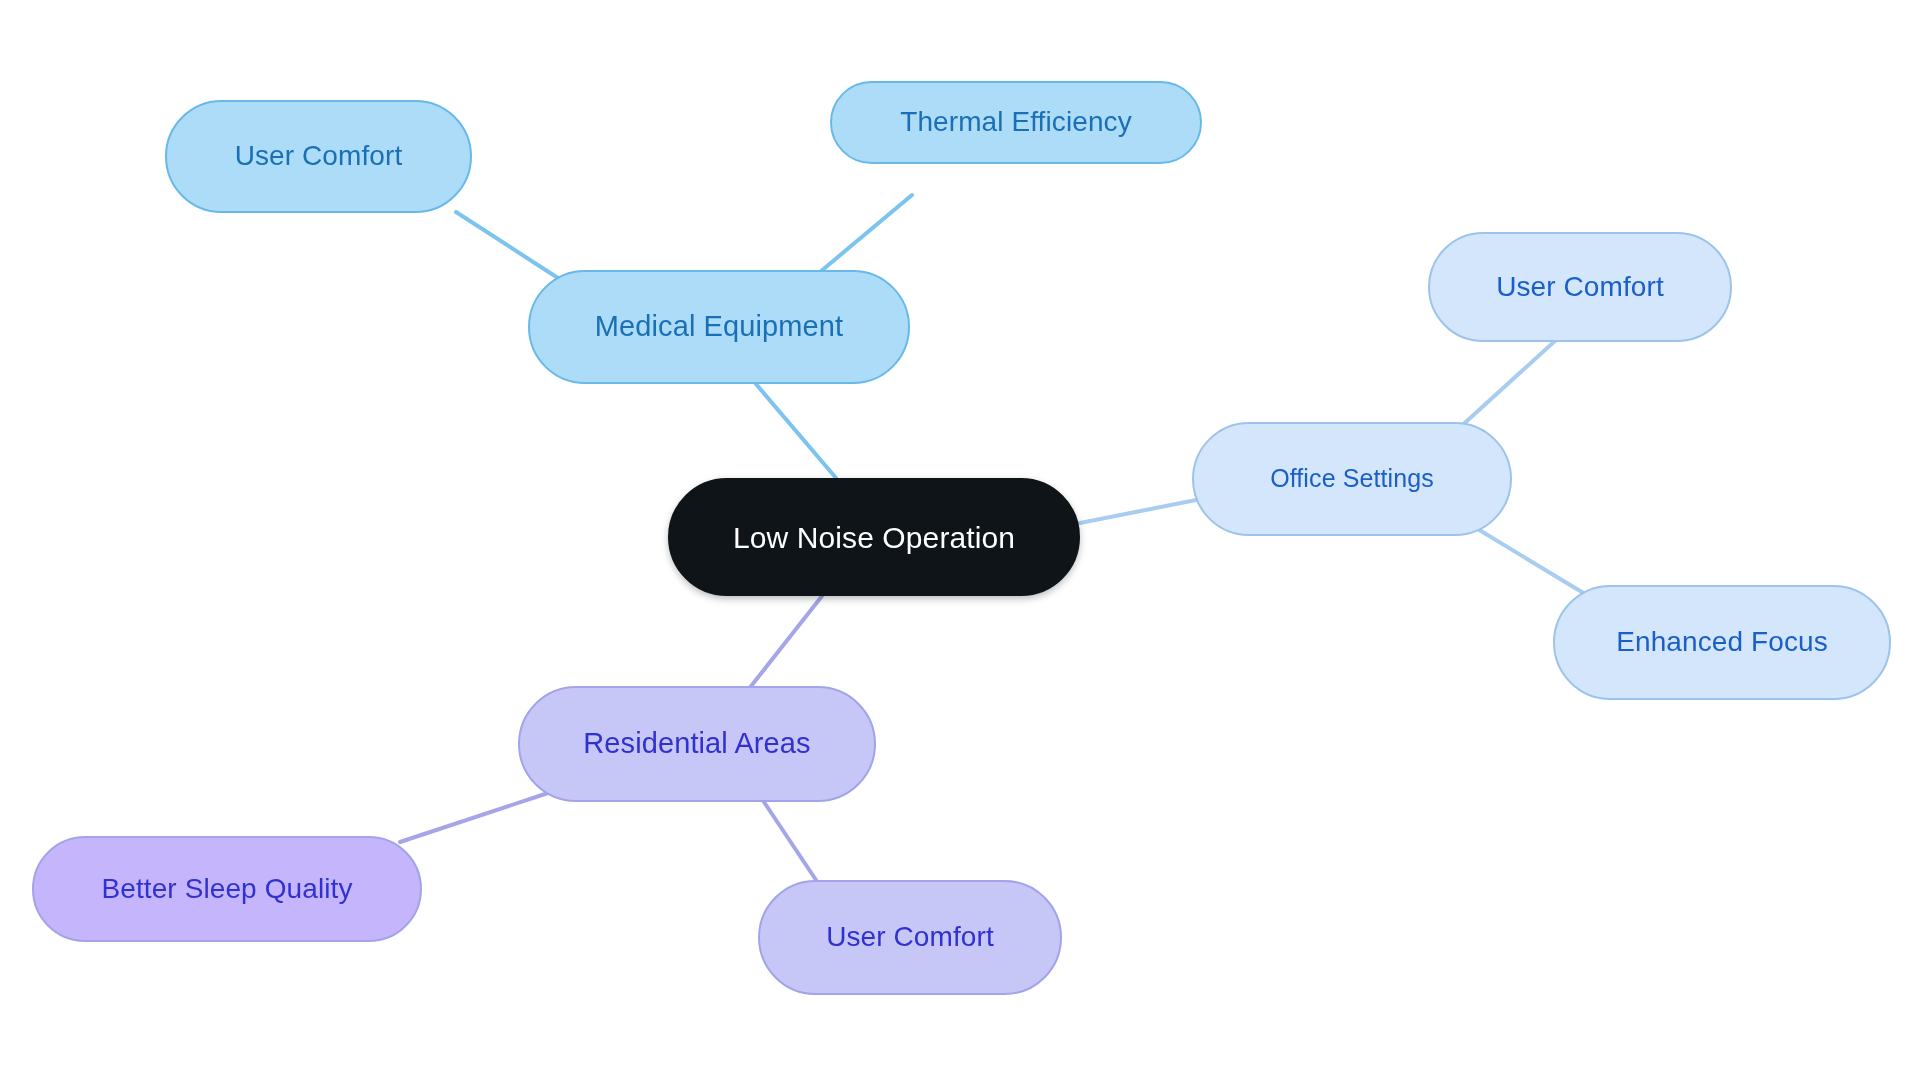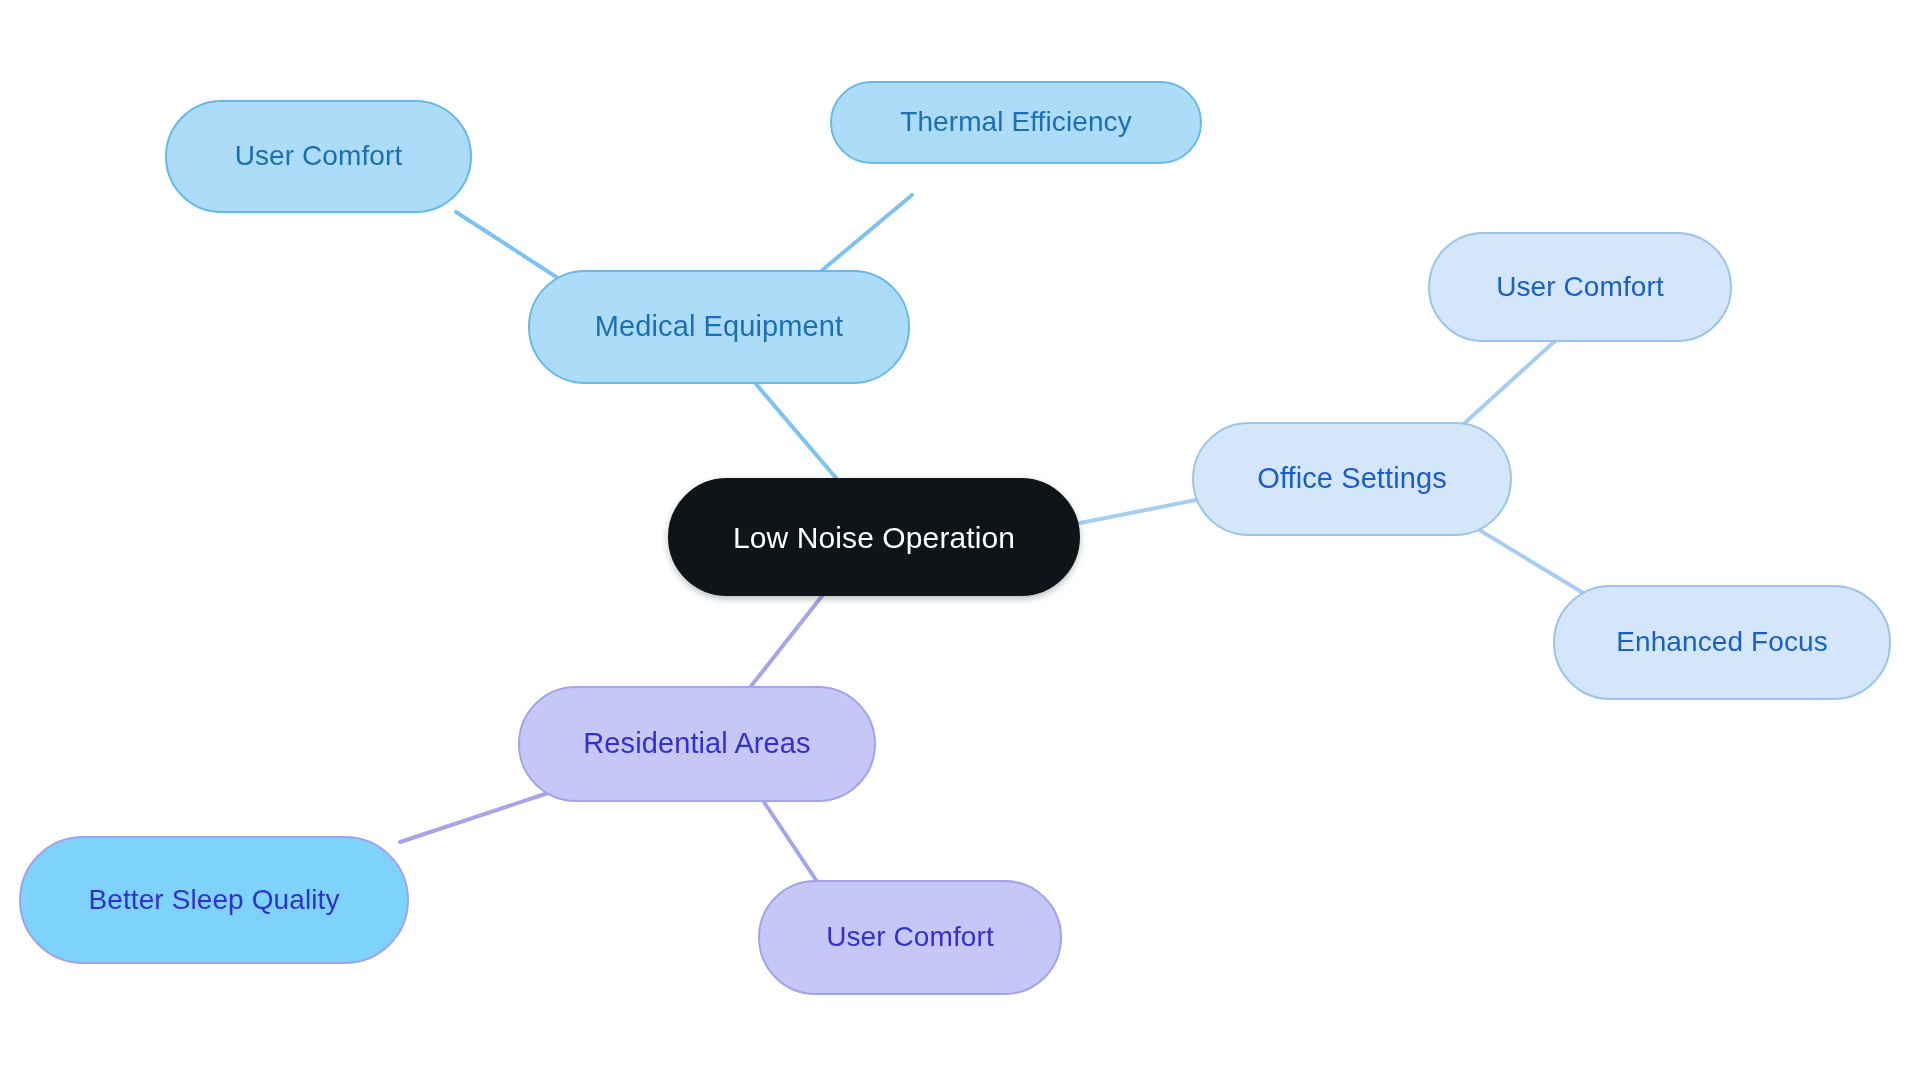--- a/index.html
+++ b/index.html
@@ -62,21 +62,21 @@
   .node.blue-leaf {
     background: #addcf8;
     border-color: #69b9e8;
     color: #1a6fb5;
     font-size: 28px;
   }
   .node.softblue-mid {
     background: #d4e6fb;
     border-color: #9cc4ea;
     color: #1a5fc8;
-    font-size: 29px;
+    font-size: 25px;
   }
   .node.softblue-leaf {
     background: #d4e6fb;
     border-color: #9cc4ea;
     color: #1a5fc8;
     font-size: 28px;
   }
   .node.purple-mid {
     background: #c6c6f7;
     border-color: #a3a3ea;
@@ -134,21 +134,21 @@
   </div>
 
   <div class="node purple-mid" style="left: 518px; top: 686px; width: 358px; height: 116px; background: rgb(198, 198, 247); border-color: rgb(163, 163, 234); color: rgb(49, 49, 207);">
     <span class="node-label">Residential Areas</span>
   </div>
 
   <div class="node softblue-leaf" style="left: 1553px; top: 585px; width: 338px; height: 115px; background: rgb(212, 230, 251); border-color: rgb(156, 196, 234); color: rgb(26, 95, 200);">
     <span class="node-label">Enhanced Focus</span>
   </div>
 
-  <div class="node purple-leaf" style="left: 19px; top: 836px; width: 390px; height: 128px; background: #7dd3fc; border-color: rgb(163, 163, 234); color: rgb(49, 49, 207);">
+  <div class="node purple-leaf" style="left: 32px; top: 836px; width: 390px; height: 106px; background: #c4b5fd; border-color: rgb(163, 163, 234); color: rgb(49, 49, 207);">
     <span class="node-label">Better Sleep Quality</span>
   </div>
 
   <div class="node purple-leaf" style="left: 758px; top: 880px; width: 304px; height: 115px; background: rgb(198, 198, 247); border-color: rgb(163, 163, 234); color: rgb(49, 49, 207);">
     <span class="node-label">User Comfort</span>
   </div>
 
 </div>
 
 </body></html>

